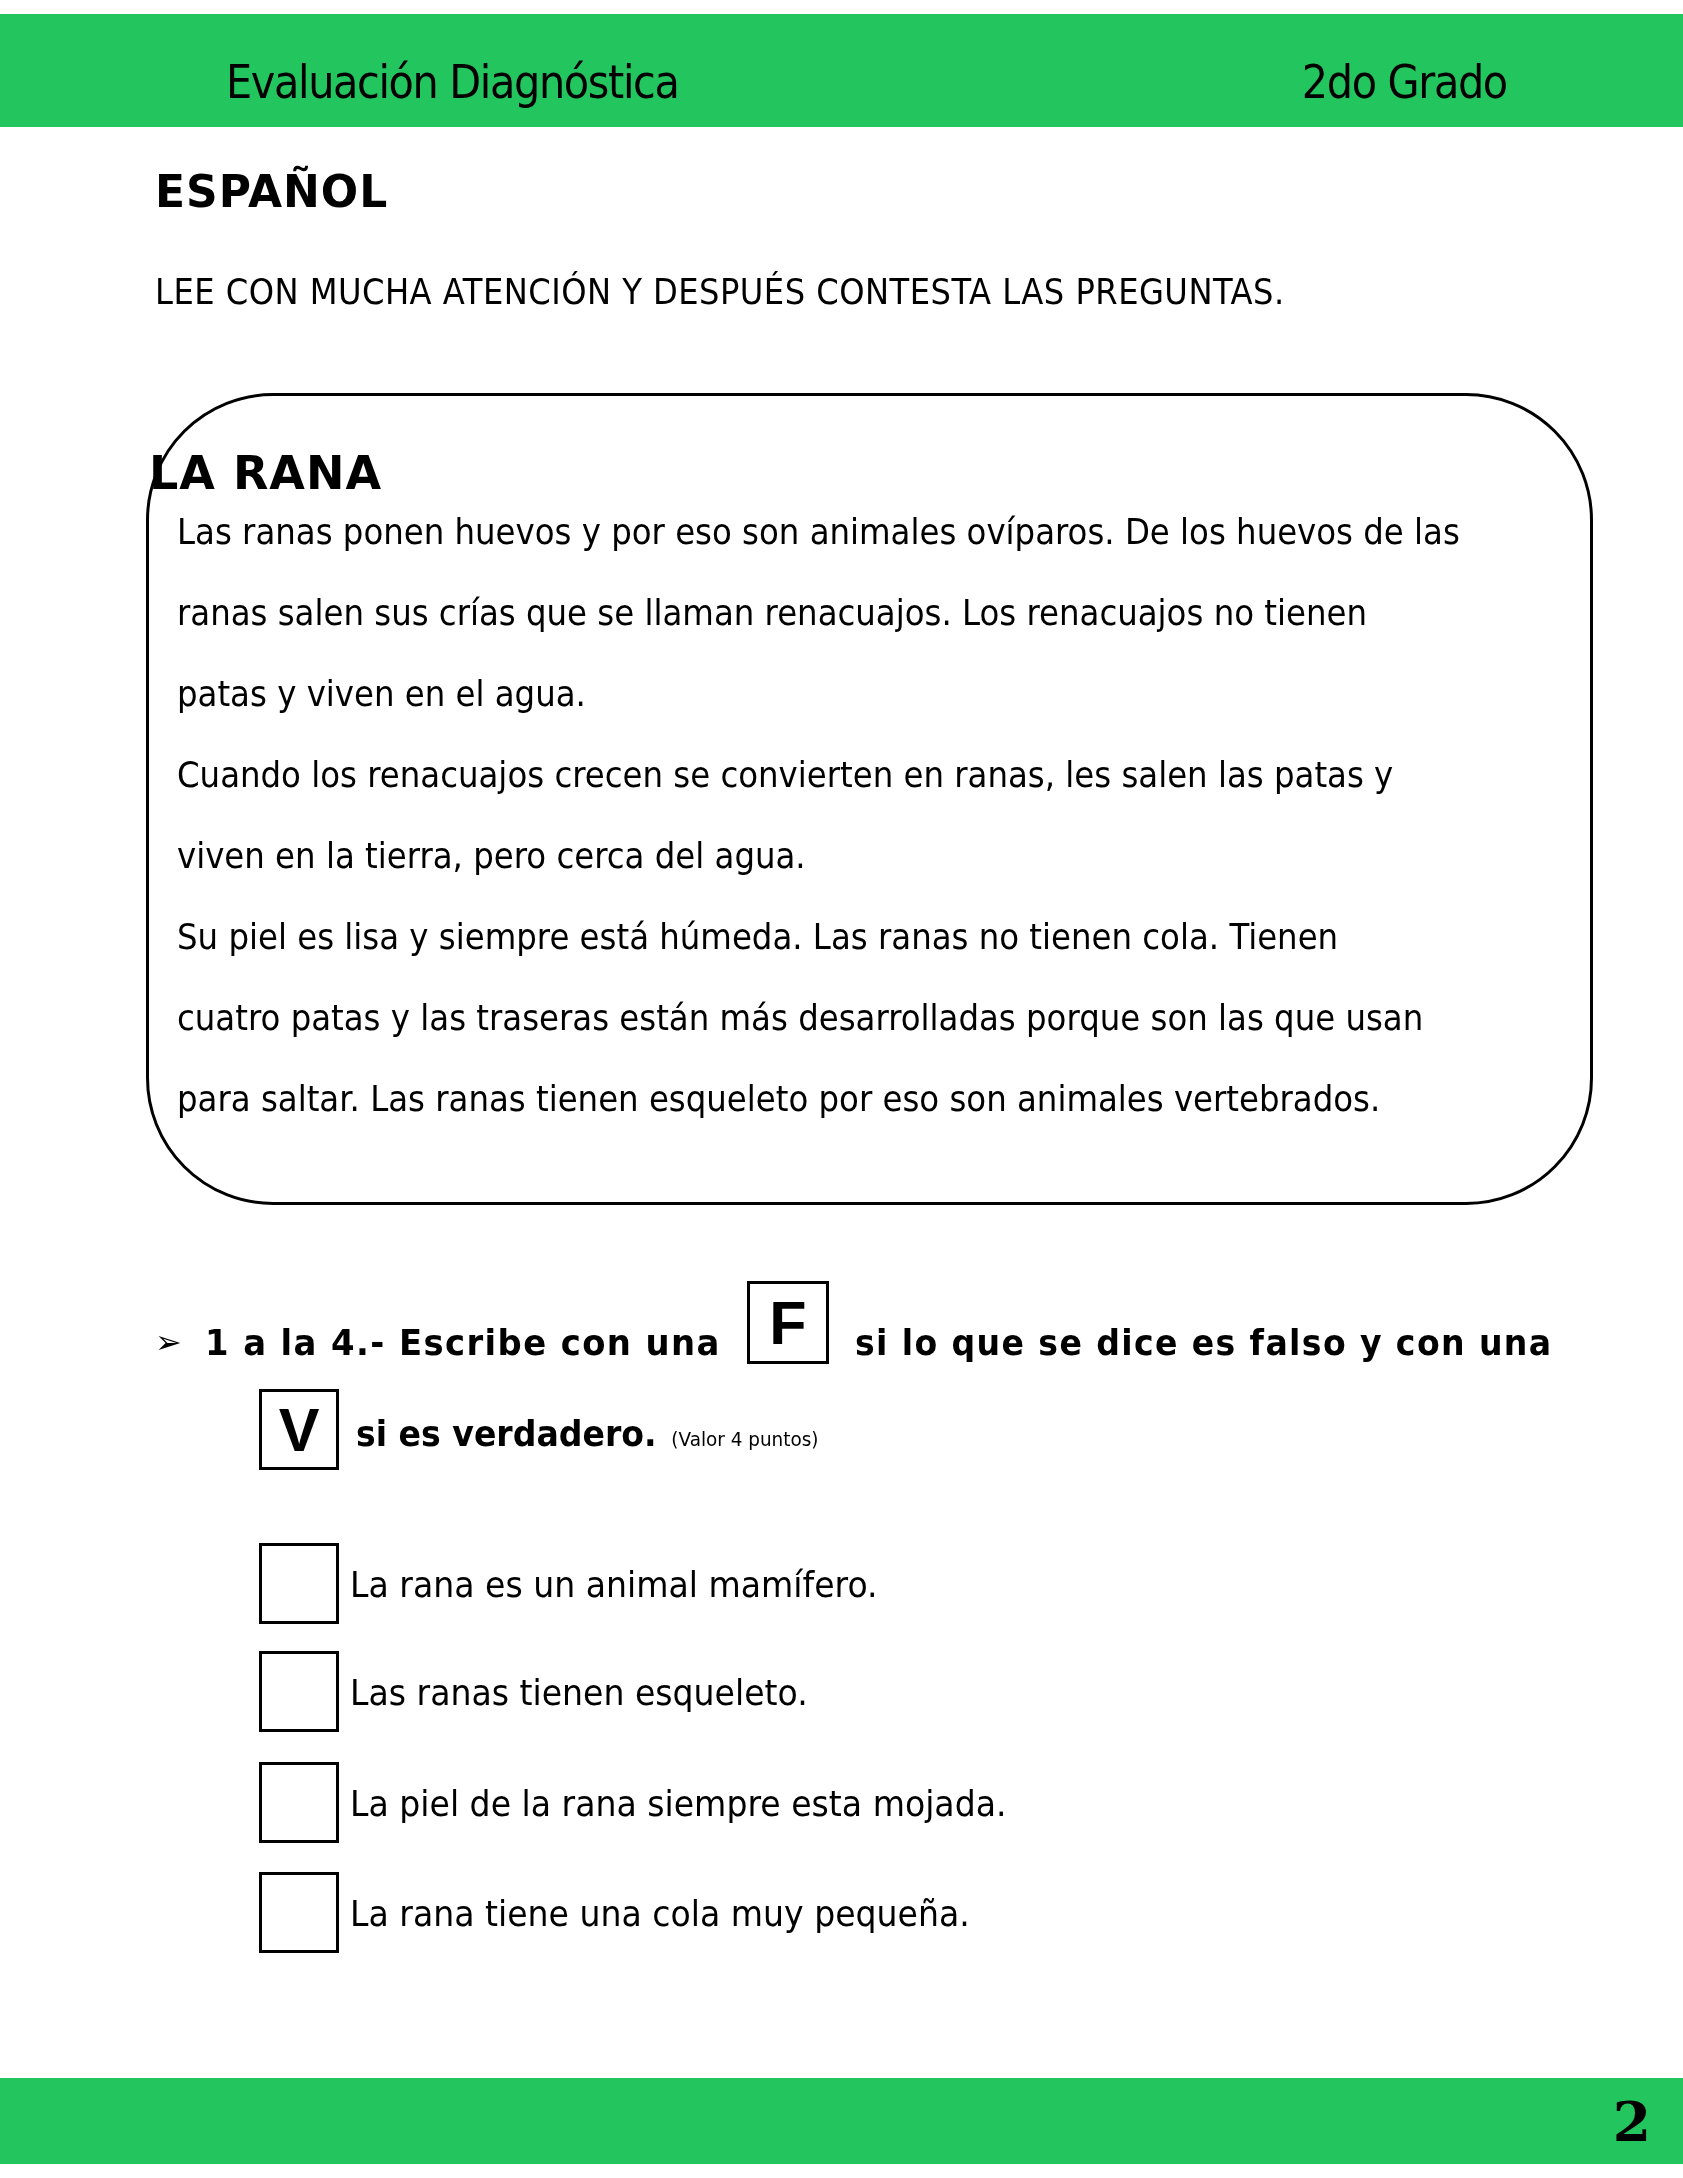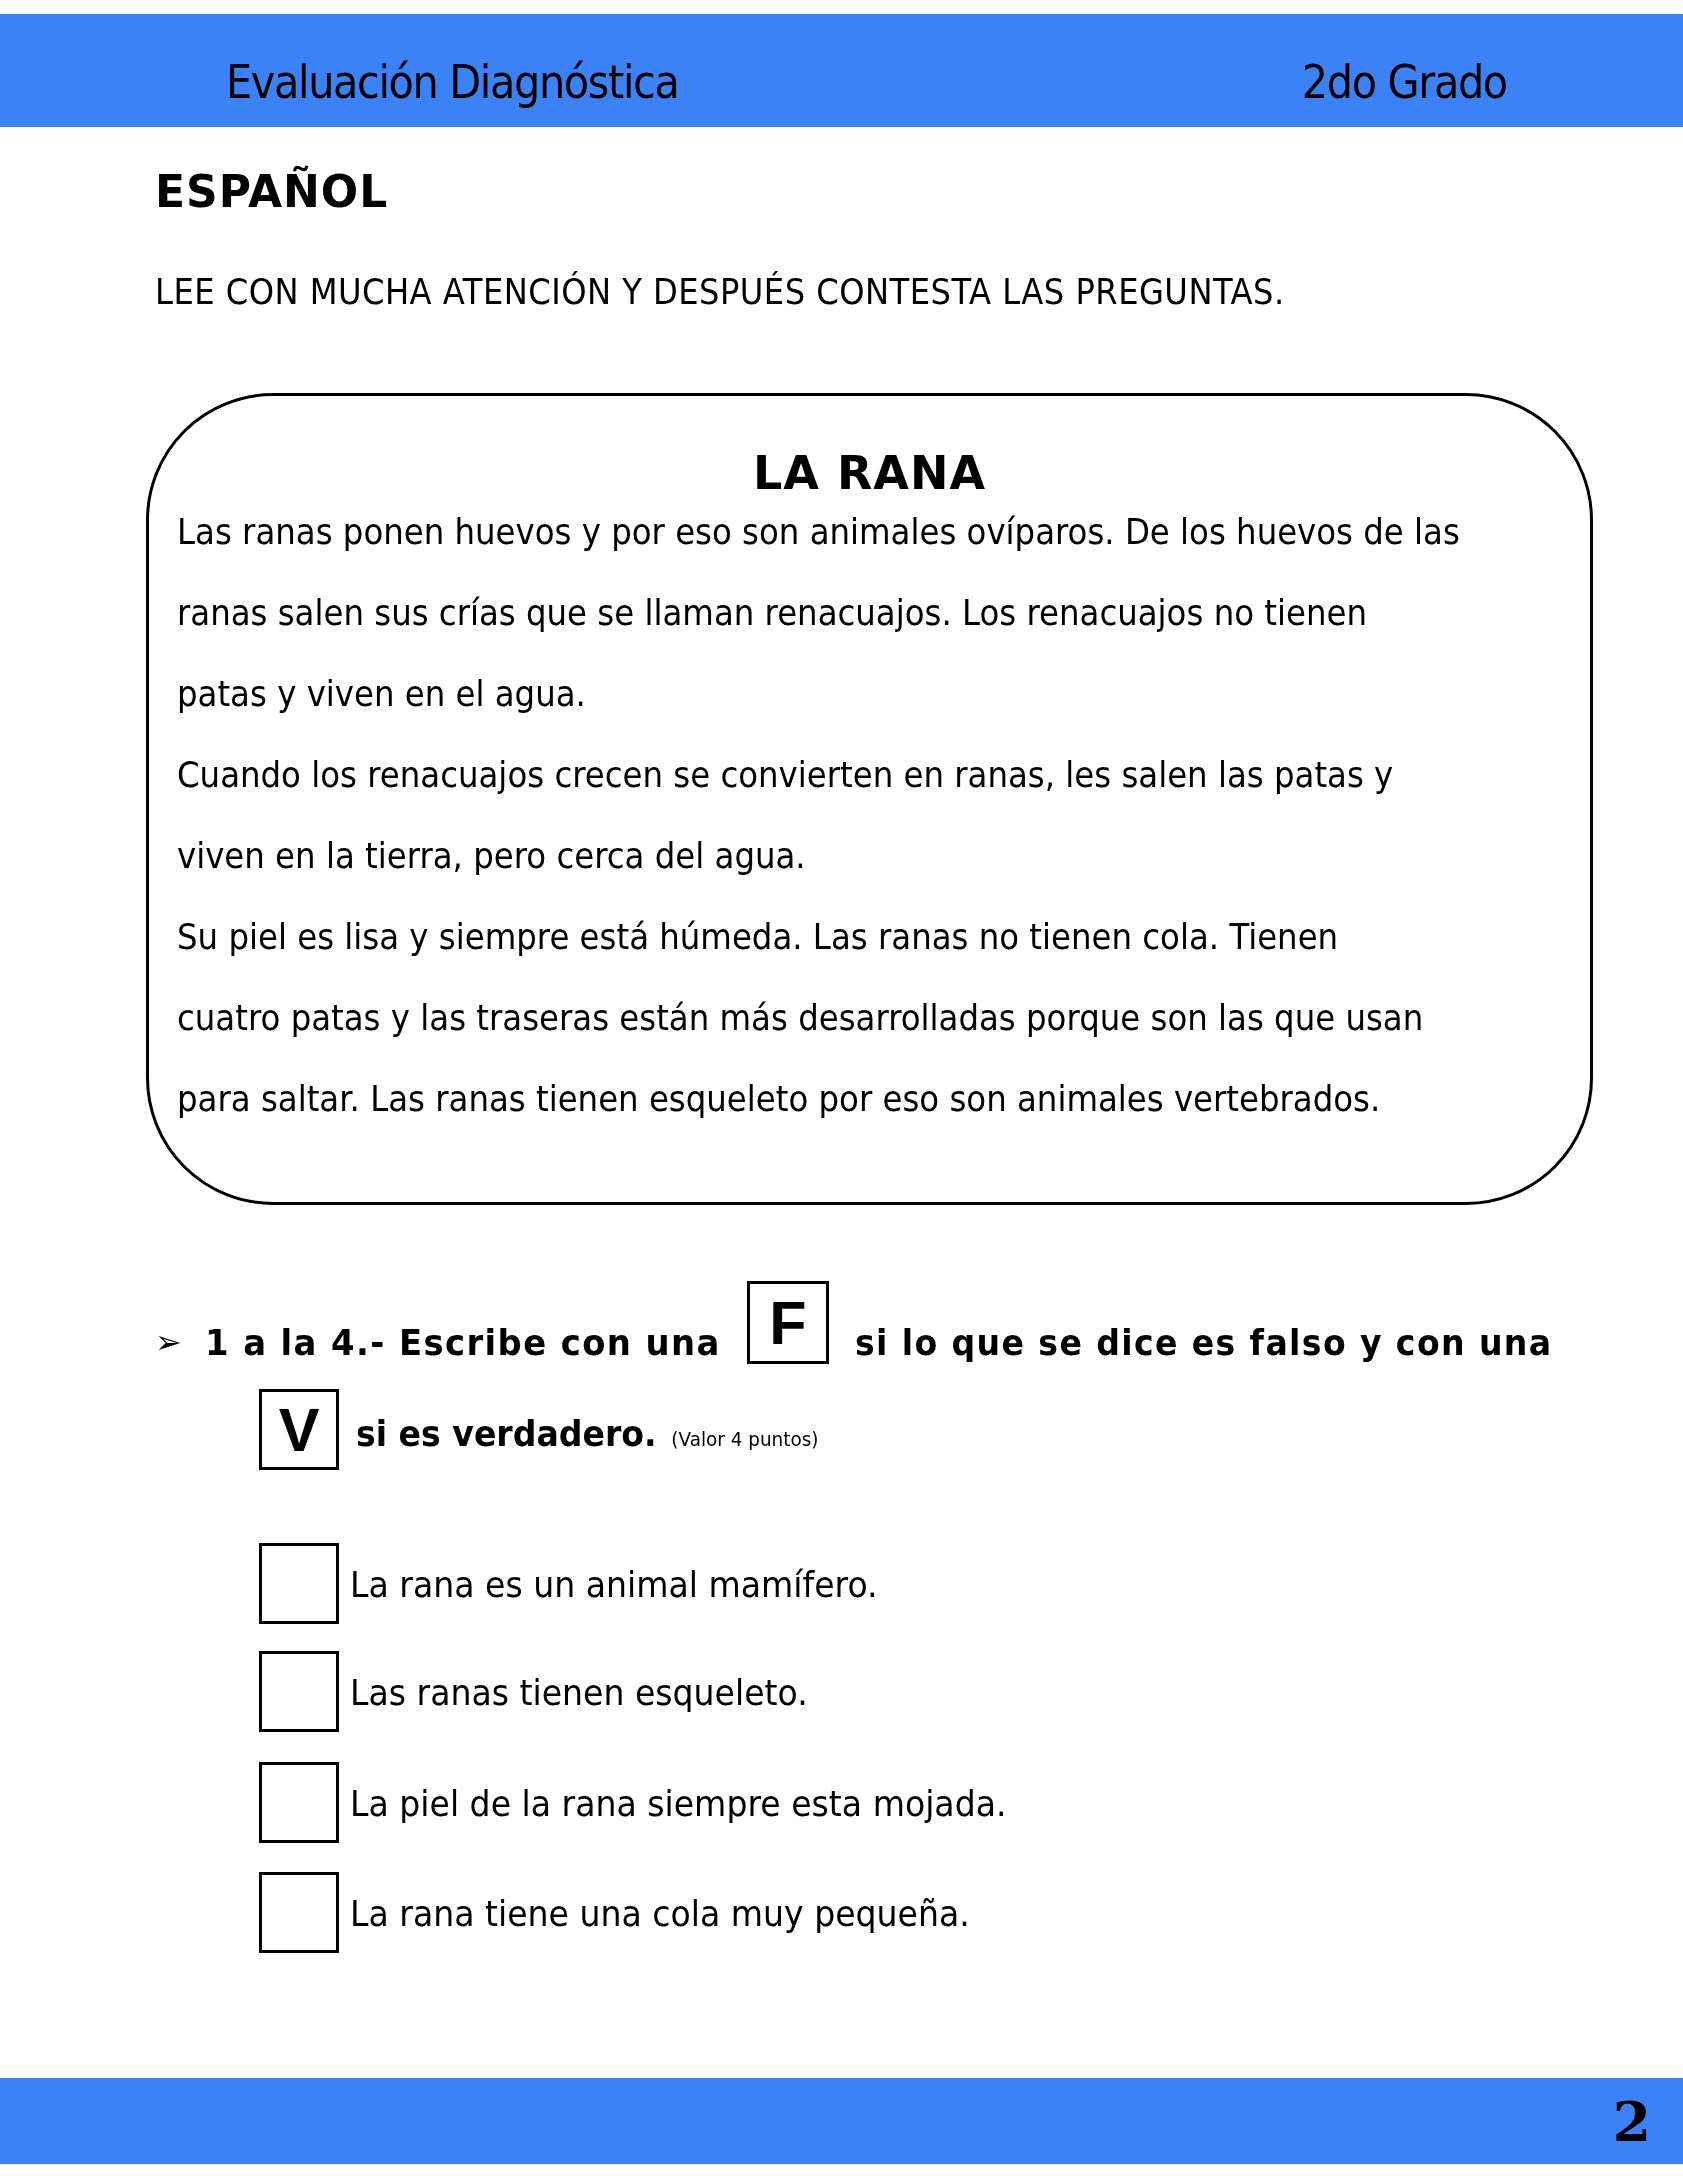--- a/index.html
+++ b/index.html
@@ -1,27 +1,27 @@
 <!DOCTYPE html>
 <html><head>
 <meta charset="utf-8">
 <style>
   html, body { margin:0; padding:0; }
   body { width:1683px; height:2178px; position:relative; background:#ffffff; overflow:hidden;
          font-family:"DejaVu Sans", sans-serif; color:#000; }
-  .band { position:absolute; left:0; width:1683px; background:#3b82f6; }
+  .band { position:absolute; left:0; width:1683px; background:#22c55e; }
   .header-band { top:14px; height:113px; }
   .footer-band { top:2078px; height:86px; }
   .hdr-title { position:absolute; left:226px; top:40px; font-family:"DejaVu Sans", sans-serif; font-size:46px; letter-spacing:-1.5px; transform:scaleX(0.9); transform-origin:left center; line-height:57px; }
   .hdr-grade { position:absolute; right:176px; top:40px; font-family:"DejaVu Sans", sans-serif; font-size:46px; letter-spacing:-1.5px; transform:scaleX(0.9); transform-origin:right center; line-height:57px; }
   .page-num { position:absolute; right:32px; top:2089px; font-family:"DejaVu Serif", serif; font-weight:bold; font-size:55px; line-height:65px; }
   .subject { position:absolute; left:155px; top:164px; font-size:44px; font-weight:bold; letter-spacing:1px; line-height:55px; }
   .instruction { position:absolute; left:155px; top:269px; font-size:35px; line-height:46px; letter-spacing:0.5px; transform:scaleX(0.92); transform-origin:left center; white-space:nowrap; }
   .reading-box { position:absolute; left:146px; top:393px; width:1447px; height:812px; border:3px solid #000; border-radius:127px; box-sizing:border-box; }
-  .reading-title { position:absolute; left:0; width:100%; top:50px; text-align:center; font-size:46px; font-weight:bold; letter-spacing:1px; line-height:55px; }
+  .reading-title { position:absolute; left:0; width:100%; top:50px; font-size:46px; font-weight:bold; letter-spacing:1px; line-height:55px; }
   .reading-lines { position:absolute; left:28px; top:109px; }
   .reading-line { height:81px; line-height:53px; font-size:36px; white-space:nowrap; transform:scaleX(0.9); transform-origin:left center; }
   .q-line { position:absolute; left:155px; top:1313px; height:59px; white-space:nowrap; font-size:36px; font-weight:bold; line-height:59px; }
   .q-arrow { position:absolute; left:0; top:0; font-size:32px; }
   .q-num { position:absolute; left:50px; top:0; letter-spacing:1.5px; transform:scaleX(0.94); transform-origin:left center; }
   .letter-box { position:absolute; border:3px solid #000; box-sizing:border-box; background:#fff; display:flex; align-items:center; justify-content:center; font-family:"Liberation Sans", sans-serif; font-weight:bold; font-size:61px; }
   .box-f { left:747px; top:1281px; width:82px; height:83px; }
   .box-v { left:259px; top:1389px; width:80px; height:81px; }
   .q-rest { position:absolute; left:855px; top:1313px; font-size:36px; font-weight:bold; line-height:59px; white-space:nowrap; letter-spacing:1.5px; transform:scaleX(0.92); transform-origin:left center; }
   .q-line2 { position:absolute; left:356px; top:1404px; font-size:36px; font-weight:bold; line-height:59px; white-space:nowrap; transform:scaleX(0.92); transform-origin:left center; }

